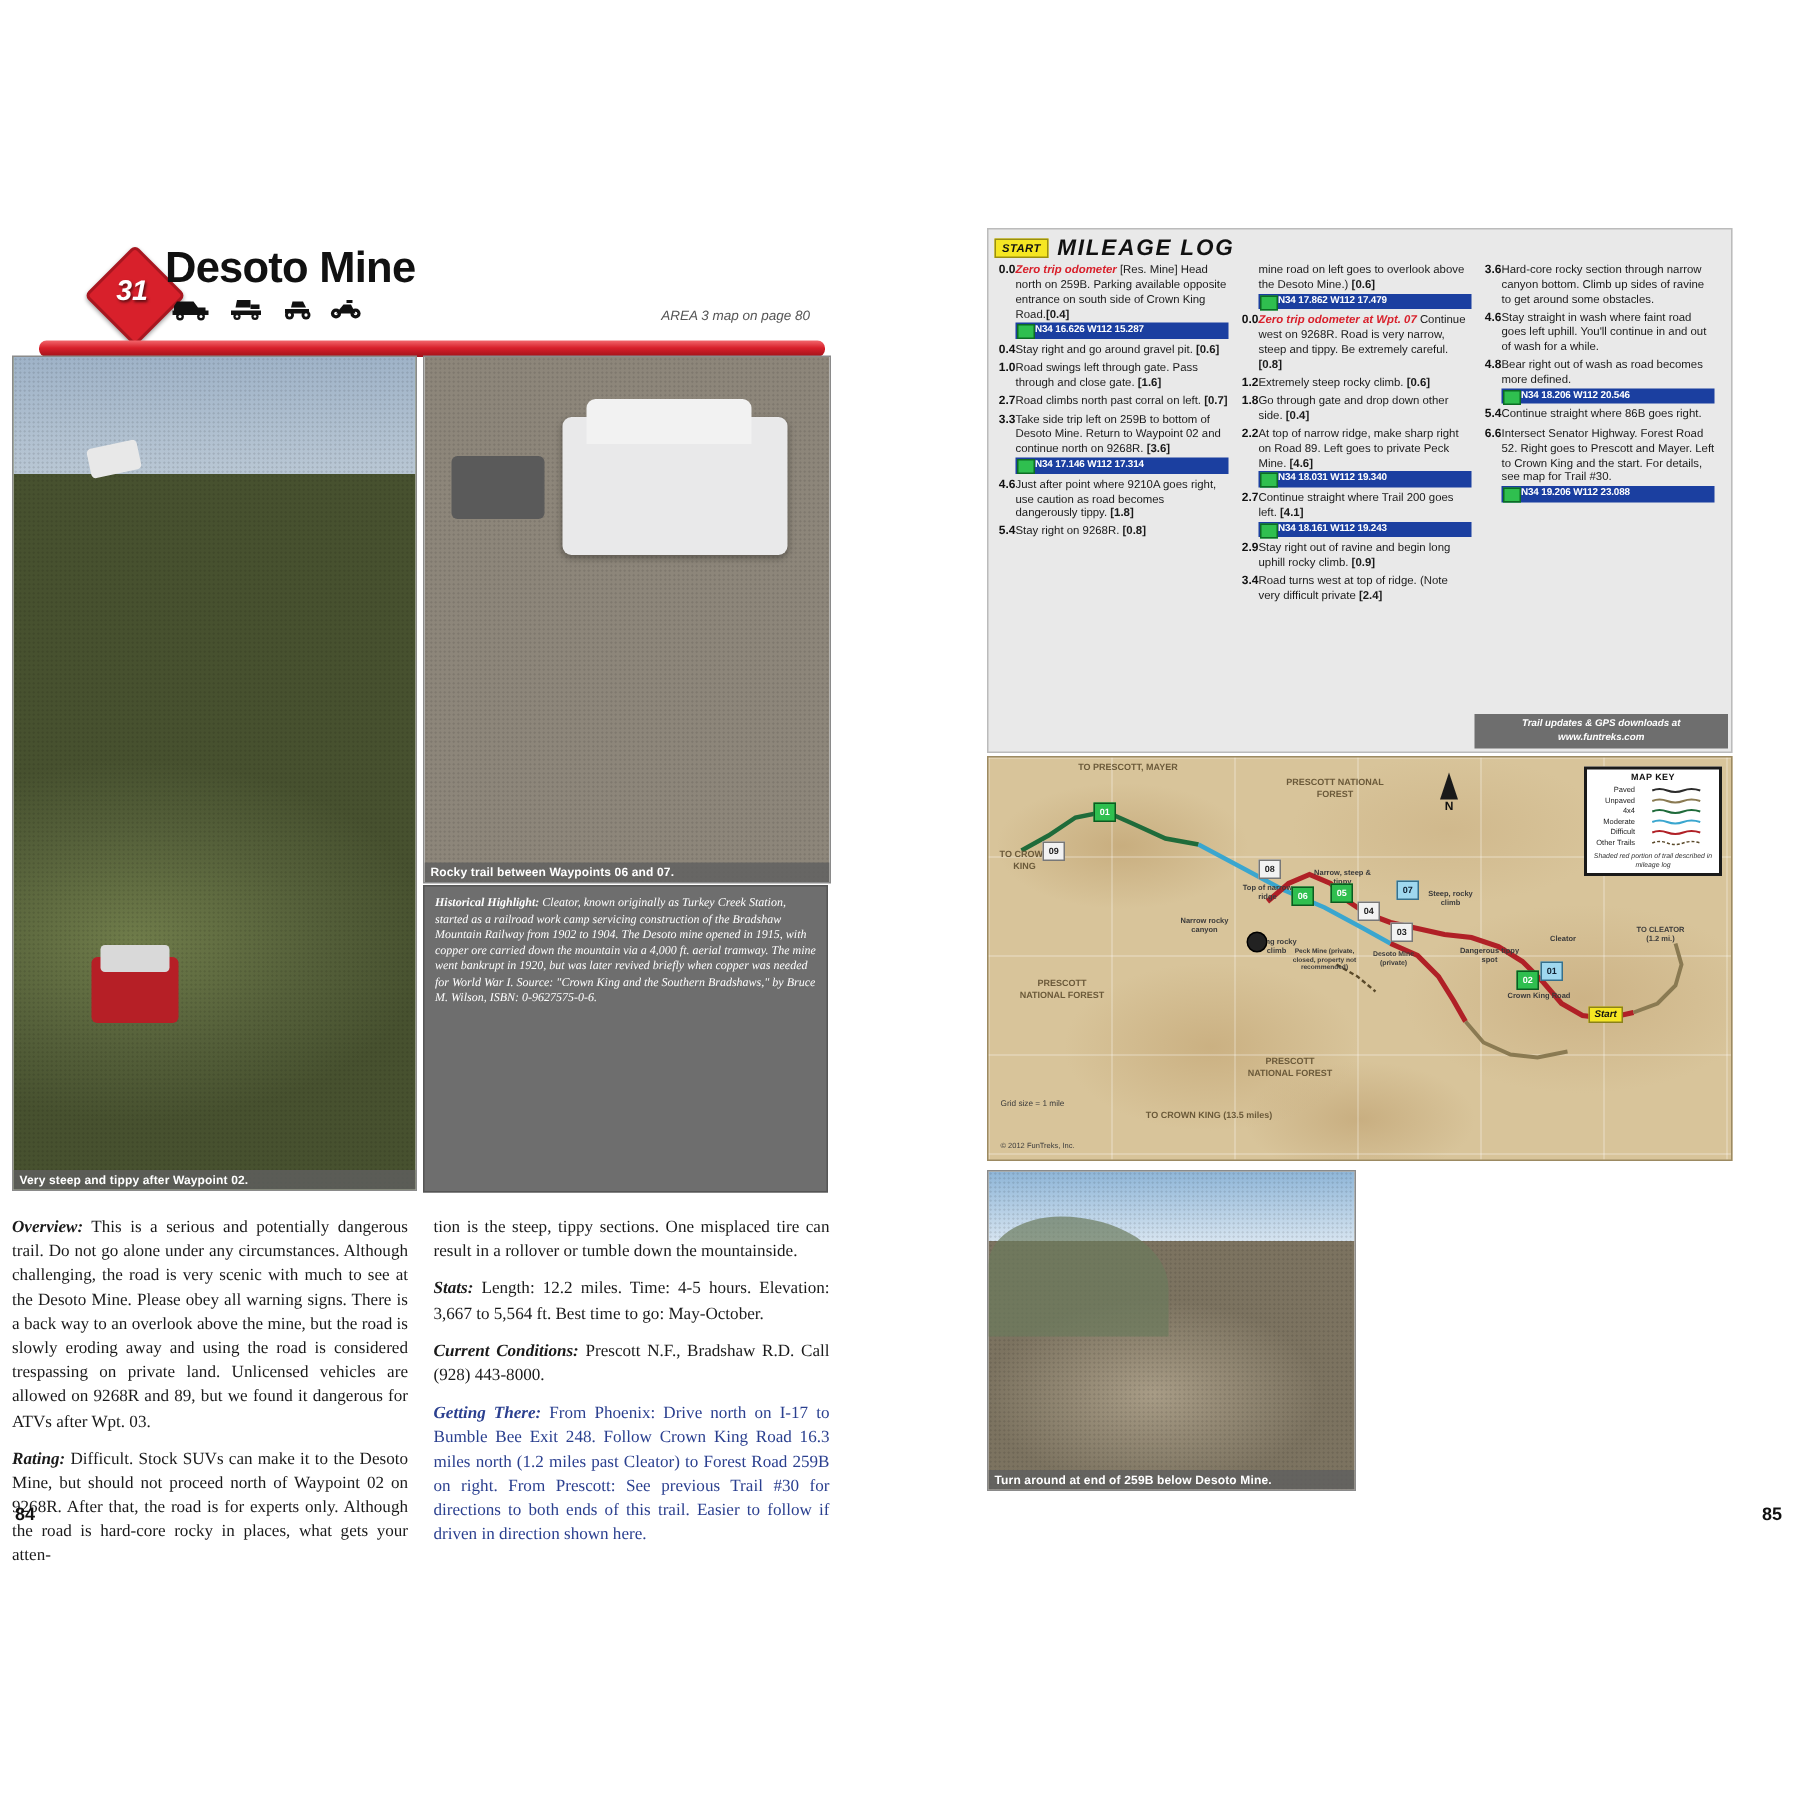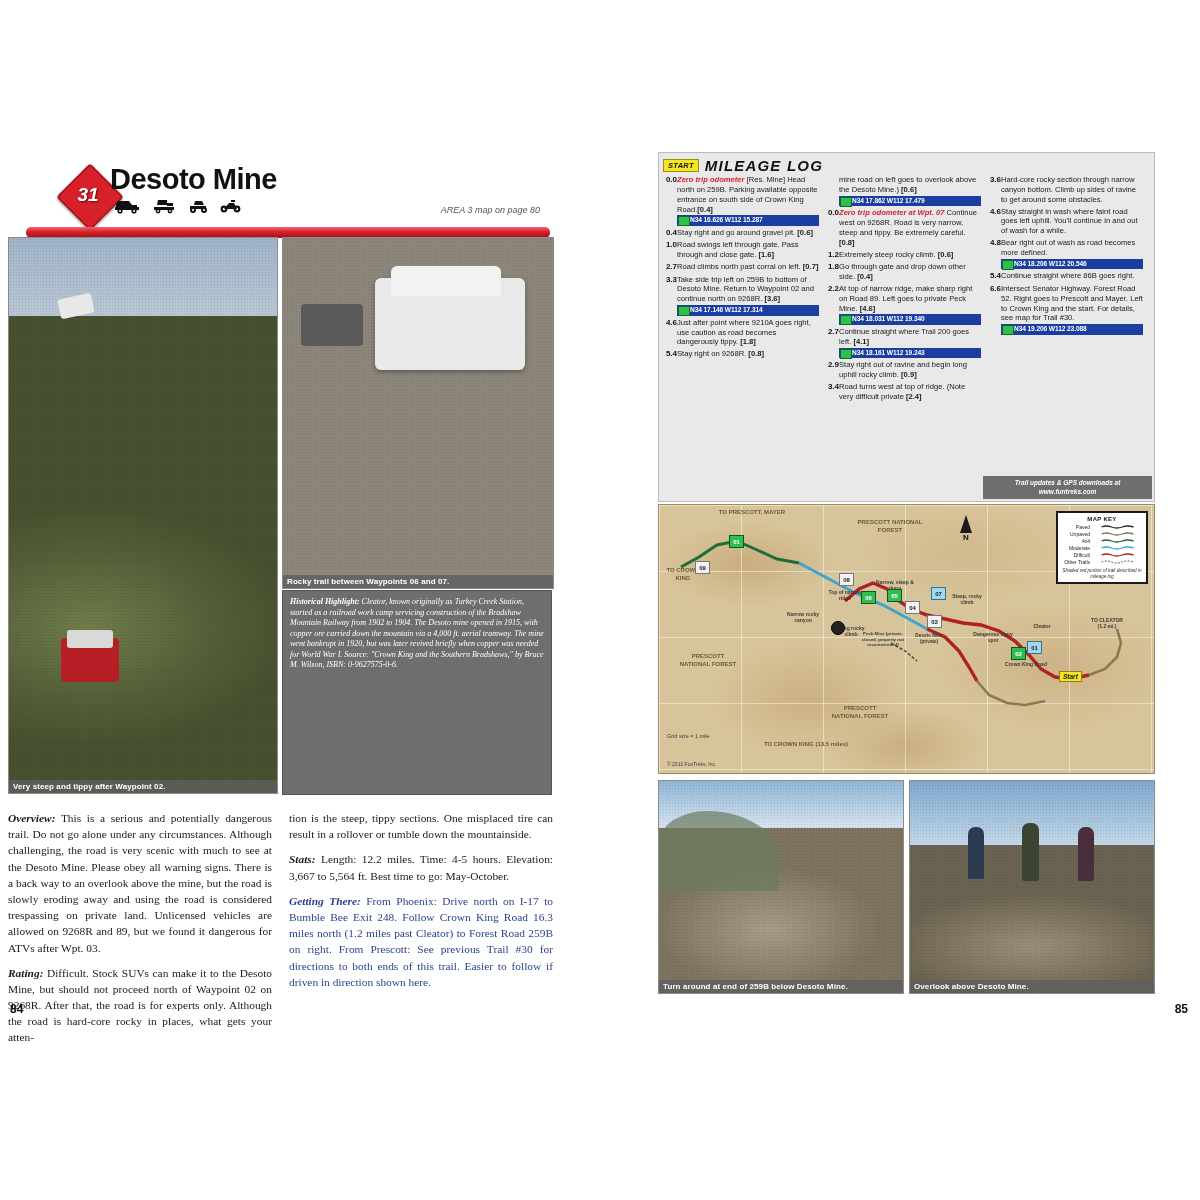--- a/index.html
+++ b/index.html
@@ -237,20 +237,23 @@
           <span class="lead">Rating:</span><span> Difficult. Stock SUVs can make it to the Desoto Mine, but should not proceed north of Waypoint 02 on 9268R. After that, the road is for experts only. Although the road is hard-core rocky in places, what gets your atten-</span>
         </p>
       </div>
       <div class="col colB">
         <p>
           <span>tion is the steep, tippy sections. One misplaced tire can result in a rollover or tumble down the mountainside.</span>
         </p>
         <p>
           <span class="lead">Stats:</span><span> Length: 12.2 miles. Time: 4-5 hours. Elevation: 3,667 to 5,564 ft. Best time to go: May-October.</span>
         </p>
+        <p>
+          <span class="lead">Current Conditions:</span><span> Prescott N.F., Bradshaw R.D. Call (928) 443-8000.</span>
+        </p>
         <p class="getting">
           <span class="lead">Getting There:</span><span> From Phoenix: Drive north on I-17 to Bumble Bee Exit 248. Follow Crown King Road 16.3 miles north (1.2 miles past Cleator) to Forest Road 259B on right. From Prescott: See previous Trail #30 for directions to both ends of this trail. Easier to follow if driven in direction shown here.</span>
         </p>
       </div>
     </div>
   </div>
 
   <div class="folio folio-l">84</div>
 
   <div class="page-right">
@@ -453,26 +456,18 @@
       <div class="copyr">© 2012 FunTreks, Inc.</div>
     </div>
 
     <div class="photo p3">
       <div class="ph-c"></div>
       <div class="ph-noise"></div>
       <div style="position:absolute;left:0;top:30px;width:120px;height:80px;background:#6b7a5c;opacity:.7;border-radius:40% 60% 0 0;"></div>
       <div class="cap">Turn around at end of 259B below Desoto Mine.</div>
     </div>
 
-    <div class="photo p4">
-      <div class="ph-d"></div>
-      <div class="ph-noise"></div>
-      <div style="position:absolute;left:58px;top:46px;width:16px;height:52px;background:#2c3a52;border-radius:7px 7px 2px 2px;"></div>
-      <div style="position:absolute;left:112px;top:42px;width:17px;height:58px;background:#3c4434;border-radius:7px 7px 2px 2px;"></div>
-      <div style="position:absolute;left:168px;top:46px;width:16px;height:54px;background:#4a2f3a;border-radius:7px 7px 2px 2px;"></div>
-      <div class="cap">Overlook above Desoto Mine.</div>
-    </div>
 
   </div>
 
   <div class="folio folio-r">85</div>
 
 </div>
 
 </body></html>

